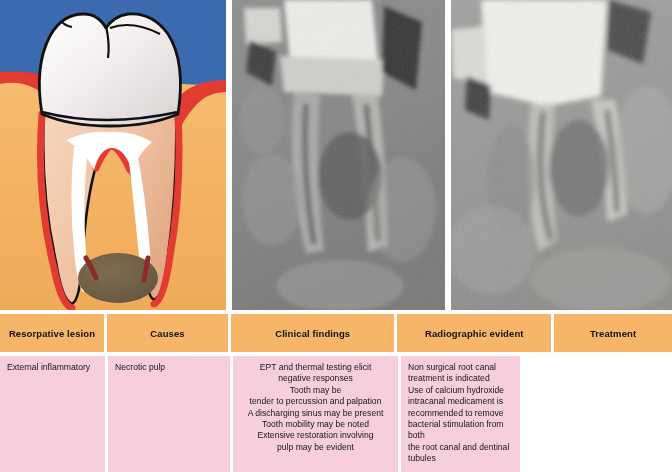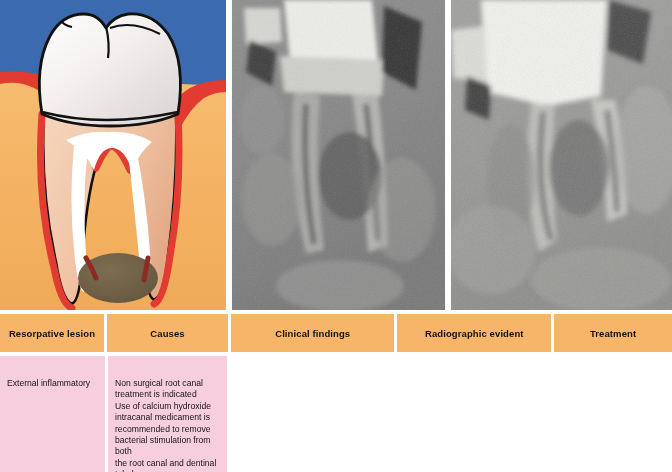--- a/index.html
+++ b/index.html
@@ -70,21 +70,21 @@
     display: flex;
     height: 116px;
     margin-top: 4px;
     gap: 3px;
   }
   .td {
     background: #f7cedd;
     font-size: 8.6px;
     line-height: 11.4px;
     color: #151515;
-    padding: 22px 7px 4px 7px;
+    padding: 6px 7px 4px 7px;
     box-sizing: border-box;
     white-space: pre-line;
   }
   
   .c0 { width: 105px; }
   .c1 { width: 122px; }
   .c2 { width: 165px; text-align: center; }
   .c3 { width: 155px; }
   .c4 { width: 119px; }
 </style>
@@ -261,20 +261,29 @@
     <div class="thead">
       <div class="th c0">Resorpative lesion</div>
       <div class="th c1">Causes</div>
       <div class="th c2">Clinical findings</div>
       <div class="th c3">Radiographic evident</div>
       <div class="th c4">Treatment</div>
     </div>
 
     <div class="tbody">
       <div class="td c0">External inflammatory</div>
+      <div class="td c1">Necrotic pulp</div>
+      <div class="td c2">EPT and thermal testing elicit
+negative responses
+Tooth may be
+tender to percussion and palpation
+A discharging sinus may be present
+Tooth mobility may be noted
+Extensive restoration involving
+pulp may be evident</div>
       <div class="td c4">Non surgical root canal
 treatment is indicated
 Use of calcium hydroxide
 intracanal medicament is
 recommended to remove
 bacterial stimulation from both
 the root canal and dentinal
 tubules</div>
     </div>
   </div>

